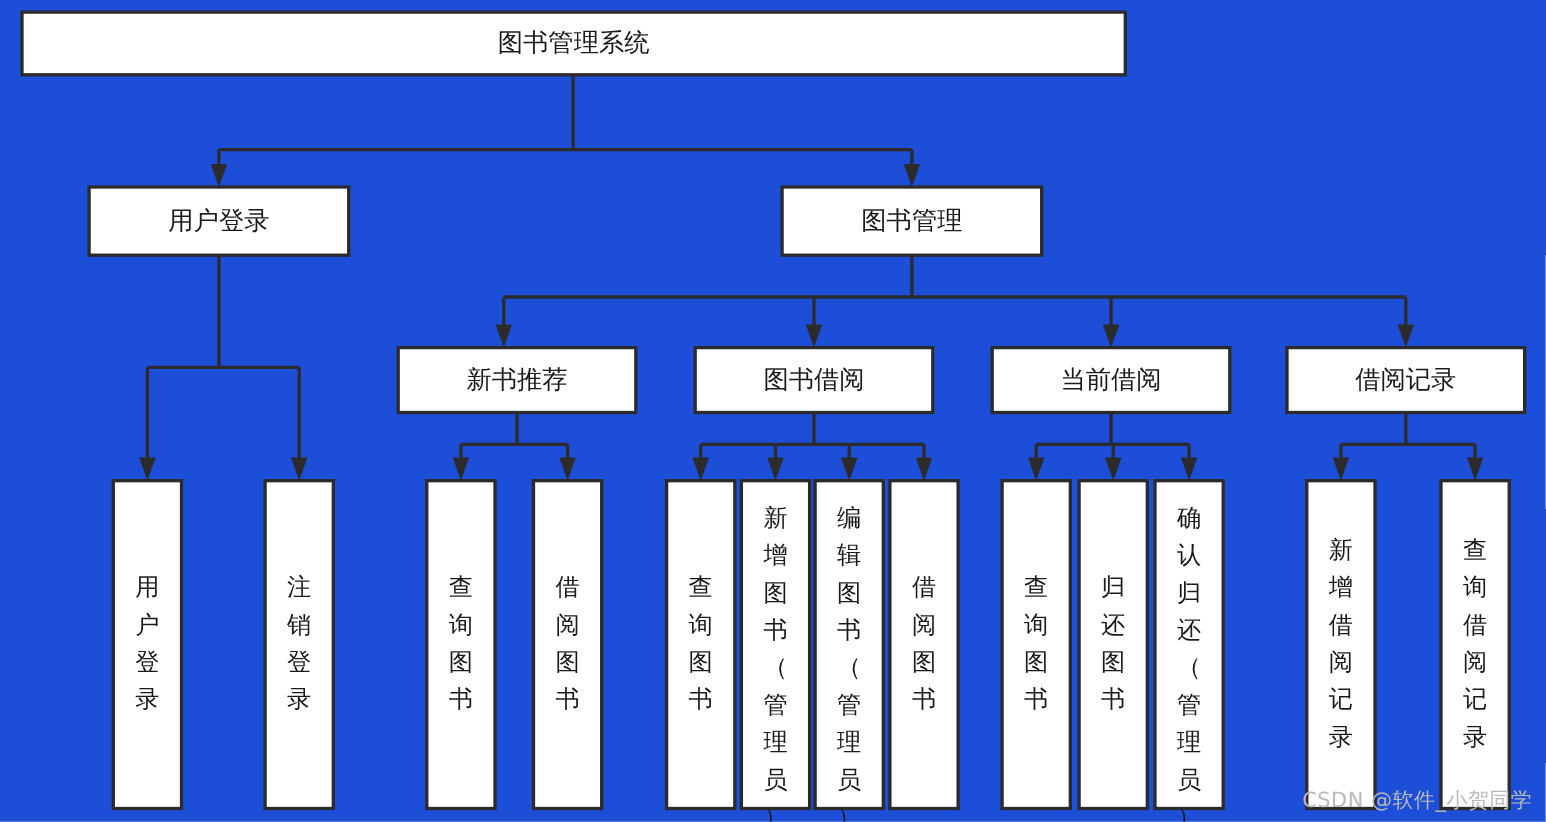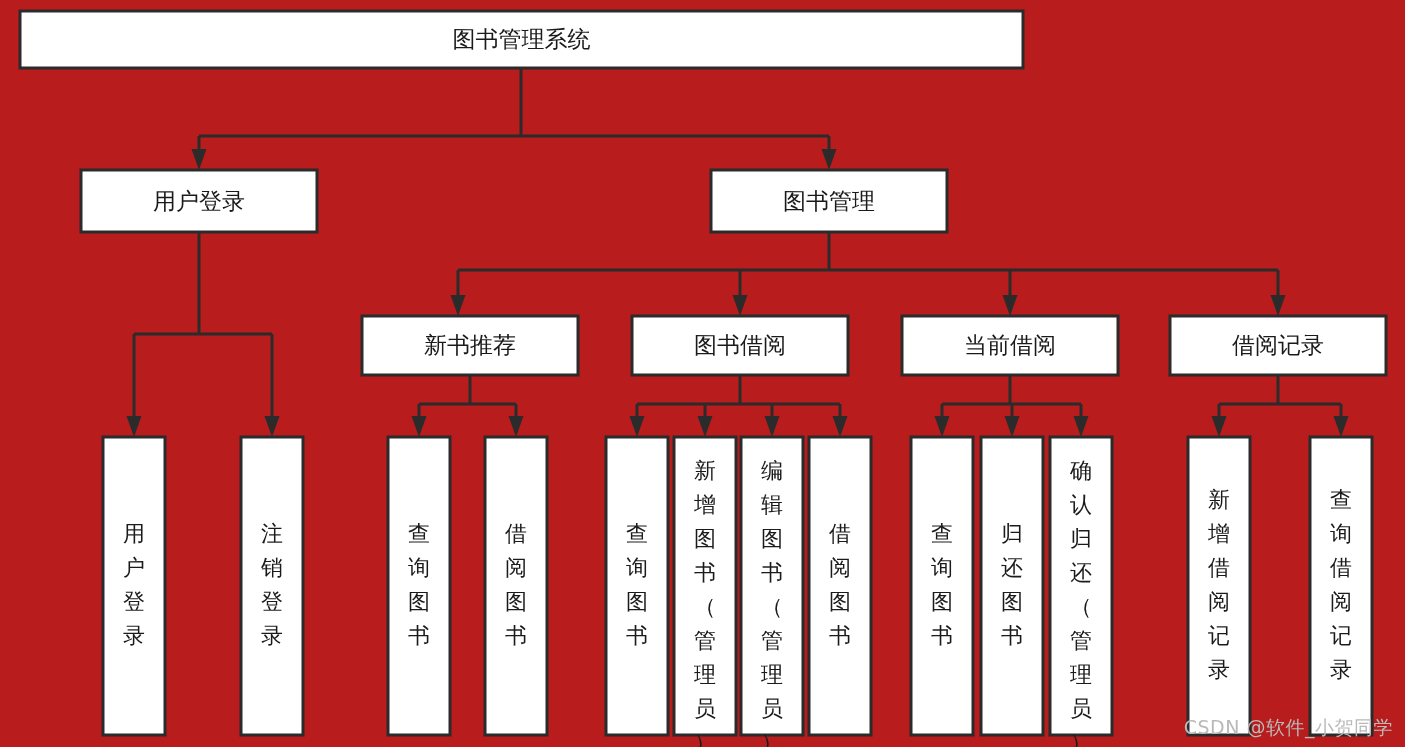--- a/index.html
+++ b/index.html
@@ -11,21 +11,21 @@
   body {
     width: 1405px;
     height: 747px;
     font-family: "DejaVu Sans", "Liberation Sans", sans-serif;
     overflow: hidden;
   }
   #diagram-root {
     position: relative;
     width: 1405px;
     height: 747px;
-    background: #b91c1c;
+    background: #1d4ed8;
   }
   svg#flowchart {
     position: absolute;
     left: 0;
     top: 0;
     width: 1405px;
     height: 747px;
     display: block;
   }
   .node-rect {

